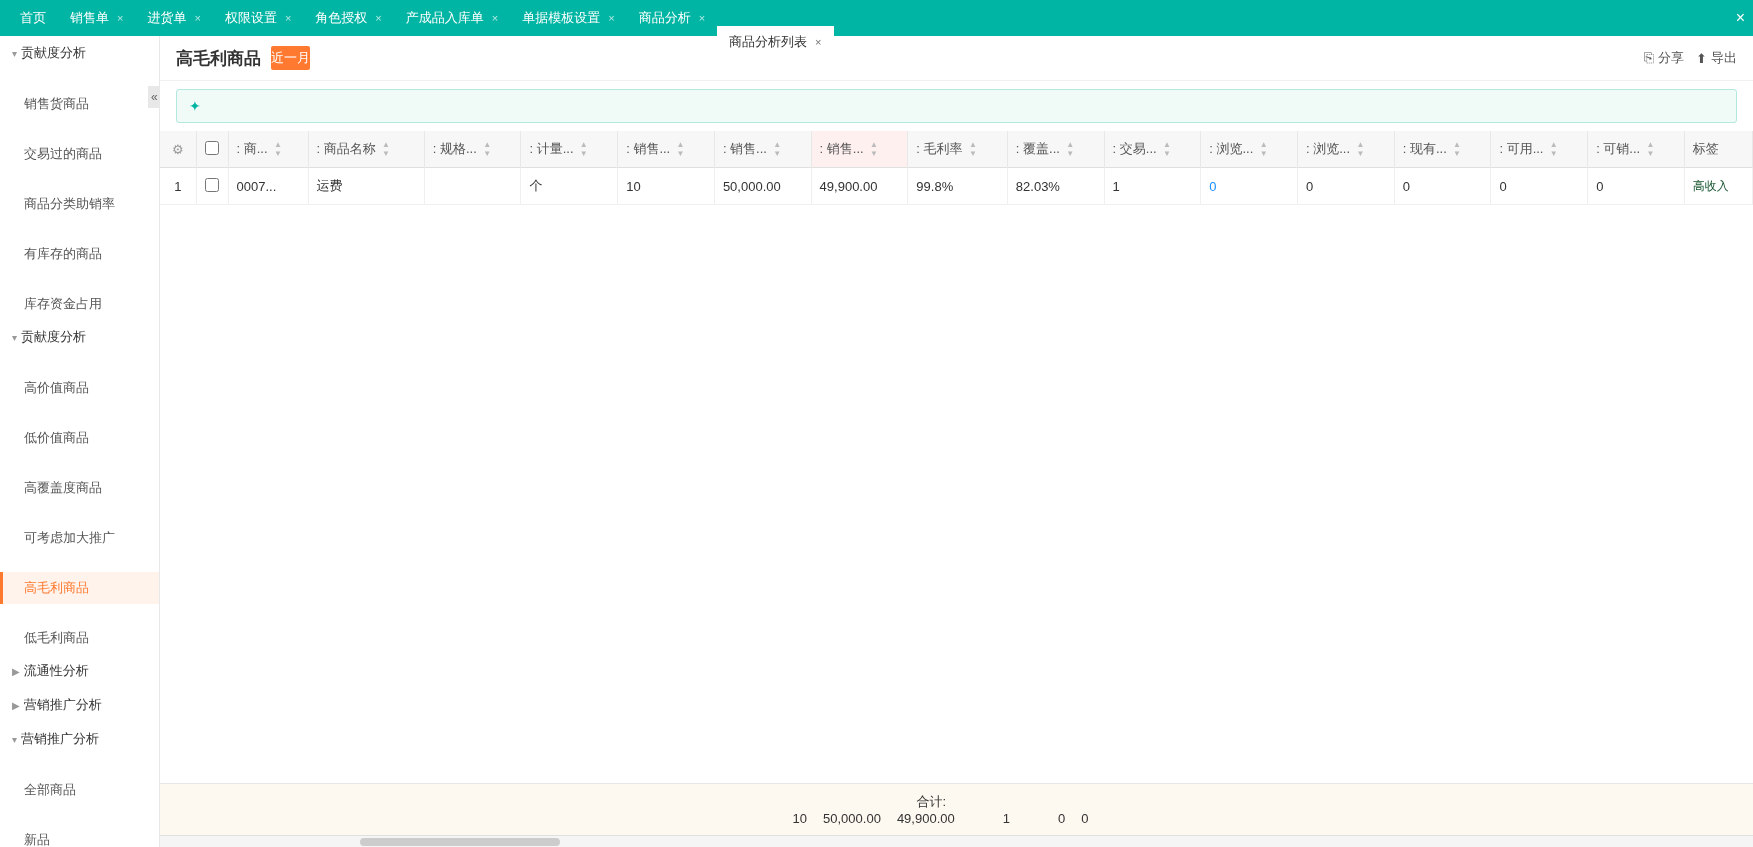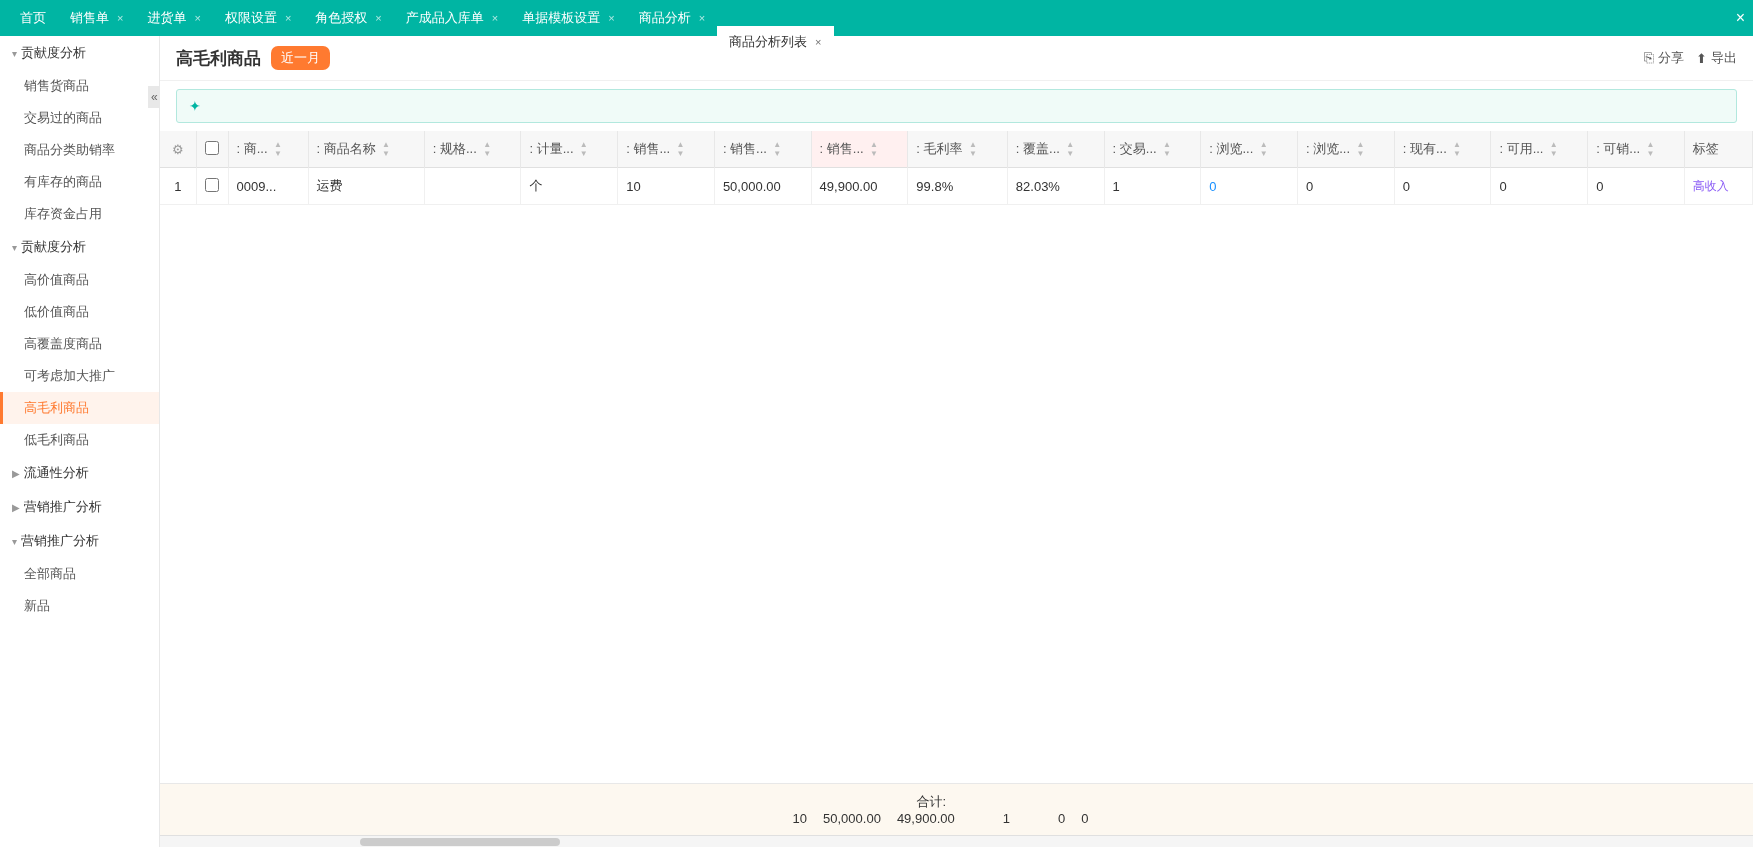--- a/index.html
+++ b/index.html
@@ -71,20 +71,21 @@
       cursor: pointer;
       font-weight: 500;
       gap: 4px;
     }
     .sidebar-group-header .arrow { font-size: 10px; color: #999; }
     .sidebar-item {
       padding: 7px 12px 7px 24px;
       color: #555;
       cursor: pointer;
       font-size: 13px;
+      margin-top: 18px;
     }
     .sidebar-item.active {
       background: #fff3ec;
       color: #ff7a30;
       border-left: 3px solid #ff7a30;
       padding-left: 21px;
     }
     .sidebar-collapse-btn {
       position: absolute;
       left: 148px;
@@ -117,22 +118,22 @@
     }
     .content-title {
       font-size: 17px;
       font-weight: bold;
       color: #333;
     }
     .filter-btn {
       background: #ff7a30;
       color: #fff;
       border: none;
-      border-radius: 7px;
-      padding: 3px 10px;
+      border-radius: 2px;
+      padding: 3px 0;
       cursor: pointer;
       font-size: 13px;
     }
     .search-box {
       display: flex;
       align-items: center;
       border: 1px solid #e0e0e0;
       border-radius: 3px;
       padding: 3px 8px;
       gap: 6px;
@@ -218,21 +219,21 @@
     tbody tr {
       border-bottom: 1px solid #f0f0f0;
     }
     tbody td {
       padding: 9px 8px;
       color: #333;
       font-size: 13px;
       border-right: 1px solid #f0f0f0;
       white-space: nowrap;
     }
-    .tag-high { color: #8b5cf6; font-size: 12px; }
+    .tag-high { color: #14532d; font-size: 12px; }
     .link-cell { color: #1890ff; cursor: pointer; }
 
     
     .footer-bar {
       background: #fdf8f0;
       border-top: 1px solid #e8e8e8;
       padding: 9px 16px;
       display: flex;
       align-items: center;
       font-size: 13px;
@@ -504,21 +505,21 @@
               <span>标签</span>
             </th>
           </tr>
         </thead>
         <tbody>
           <tr>
             <td style="text-align:center;">1</td>
             <td style="text-align:center;">
               <input type="checkbox" class="cb" style="">
             </td>
-            <td>0009...</td>
+            <td>0007...</td>
             <td>运费</td>
             <td></td>
             <td>个</td>
             <td>10</td>
             <td>50,000.00</td>
             <td>49,900.00</td>
             <td>99.8%</td>
             <td>82.03%</td>
             <td>1</td>
             <td class="link-cell">0</td>

